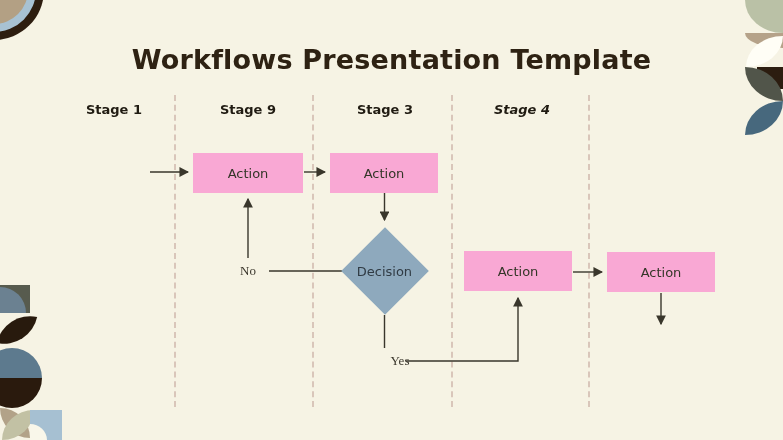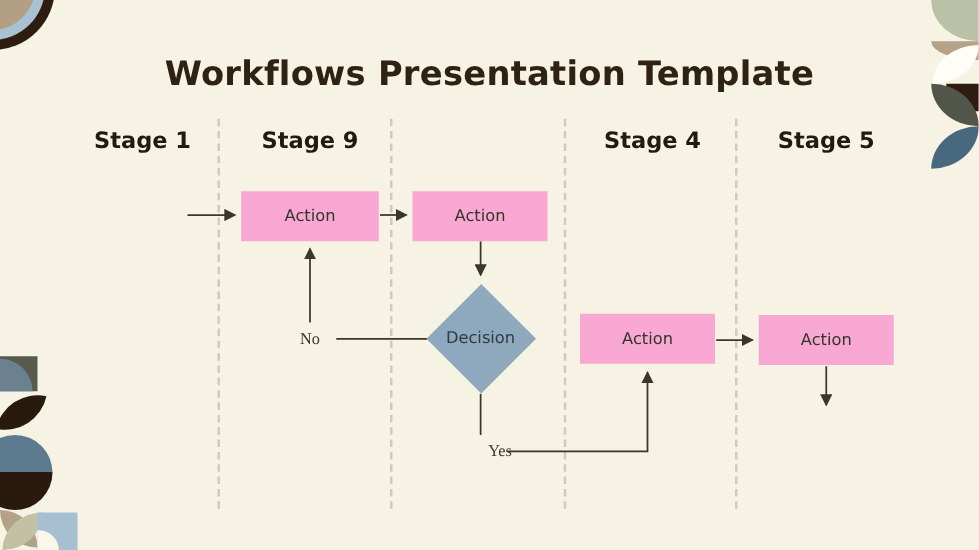--- a/index.html
+++ b/index.html
@@ -37,23 +37,23 @@
   .bl-bluesq{left:30px;top:410px;width:32px;height:30px;background:#a6c0d2;}
   .bl-whiteq{left:30px;top:424px;width:17px;height:16px;background:#f9f7ea;border-radius:0 100% 0 0;}
   
   .title{
     position:absolute;left:0;top:44px;width:783px;text-align:center;
     font-size:27px;font-weight:bold;letter-spacing:0.2px;color:#2e2213;
   }
   
   .stage-label{
     position:absolute;top:102px;width:120px;margin-left:-60px;text-align:center;
-    font-size:18px;font-weight:bold;color:#201b12;
+    font-size:13px;font-weight:bold;color:#201b12;
   }
-  .s1{left:114px;} .s2{left:248px;} .s3{left:385px;} .s4{left:522px;} .s5{left:661px;}
+  .s1{left:114px;} .s2{left:248px;} .s3{left:385px;} .s4{left:522px;font-style:italic;} .s5{left:661px;}
   .divider{
     position:absolute;top:95px;height:312px;width:0;
     border-left:2px dashed #d9c6ba;
   }
   .d1{left:174px;} .d2{left:312px;} .d3{left:451px;} .d4{left:588px;}
   
   .node{
     position:absolute;display:flex;align-items:center;justify-content:center;
     font-size:13px;color:#3a372c;
   }
@@ -111,22 +111,22 @@
 
   <div class="title">Workflows Presentation Template</div>
 
   <div class="divider d1"></div>
   <div class="divider d2"></div>
   <div class="divider d3"></div>
   <div class="divider d4"></div>
 
   <div class="stage-label s1">Stage 1</div>
   <div class="stage-label s2">Stage 9</div>
+  <div class="stage-label s3">Stage 3</div>
   <div class="stage-label s4">Stage 4</div>
-  <div class="stage-label s5">Stage 5</div>
 
   <svg class="edges" viewBox="0 0 783 440">
     <defs>
       <marker id="ah" viewBox="0 0 8 8" refX="7" refY="4" markerWidth="7" markerHeight="7" orient="auto-start-reverse">
         <path d="M0 0 L8 4 L0 8 z" style="fill:#39362b;stroke:none;"></path>
       </marker>
     </defs>
     <path d="M150 172 H188" marker-end="url(#ah)"></path>
     <path d="M304 172 H325" marker-end="url(#ah)"></path>
     <path d="M384.5 193 V220" marker-end="url(#ah)"></path>

